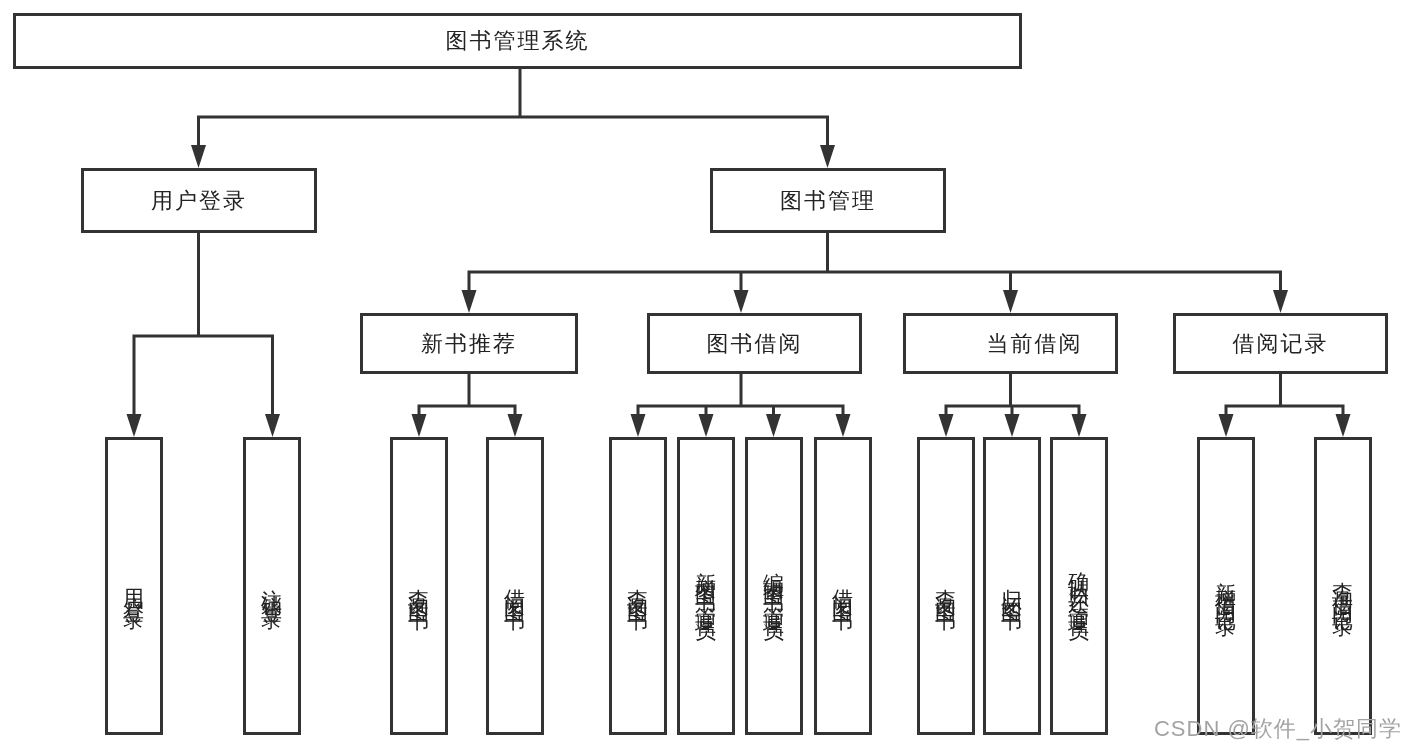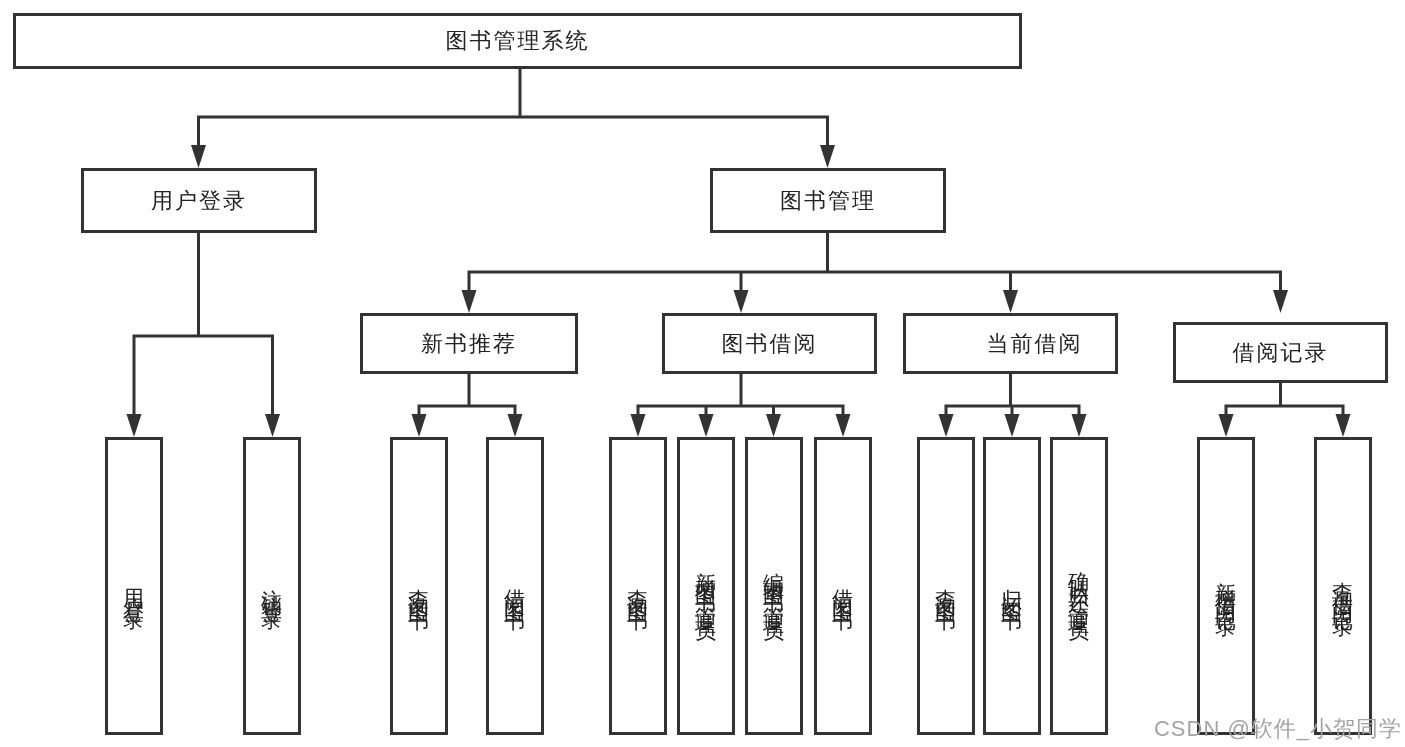--- a/index.html
+++ b/index.html
@@ -24,23 +24,23 @@
   .v-node{width:58px;top:437px;height:298px;}
   .v-node .v-text{
     writing-mode:vertical-rl;text-orientation:mixed;
     font-size:21px;letter-spacing:7px;line-height:1;white-space:nowrap;
   }
   
   #n-root{left:13px;top:13px;width:1009px;height:56px;}
   #n-user-login{left:81px;top:168px;width:236px;height:65px;}
   #n-book-mgmt{left:710px;top:168px;width:236px;height:65px;}
   #n-new-book{left:360px;top:313px;width:218px;height:61px;}
-  #n-book-borrow{left:662px;top:313px;width:215px;height:61px;}
+  #n-book-borrow{left:647px;top:313px;width:215px;height:61px;}
   #n-current-borrow{left:903px;top:313px;width:215px;height:61px;padding-left:48px;}
-  #n-borrow-records{left:1173px;top:313px;width:215px;height:61px;margin-top:9px;}
+  #n-borrow-records{left:1173px;top:313px;width:215px;height:61px;}
   
   #lf-g1a{left:105px;} #lf-g1b{left:243px;}
   #lf-g2a{left:390px;} #lf-g2b{left:486px;}
   #lf-g3a{left:609px;} #lf-g3b{left:677px;} #lf-g3c{left:745px;} #lf-g3d{left:814px;}
   #lf-g4a{left:917px;} #lf-g4b{left:983px;} #lf-g4c{left:1050px;}
   #lf-g5a{left:1197px;} #lf-g5b{left:1314px;}
   .watermark{
     position:absolute;right:3px;top:714px;z-index:5;
     color:var(--watermark-color,#a3a3a3);
     font-size:22px;letter-spacing:1px;white-space:nowrap;

